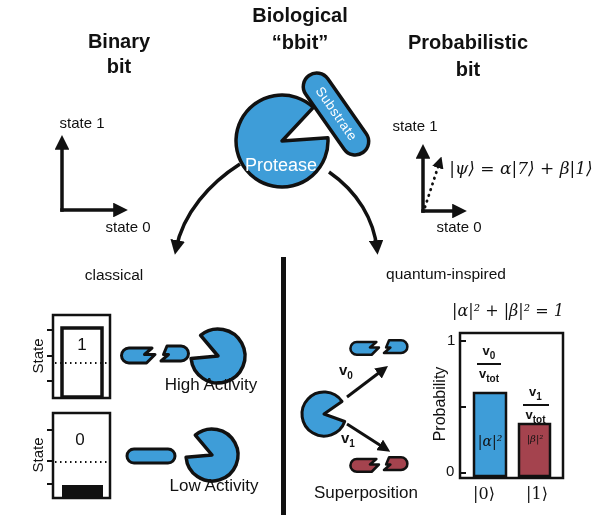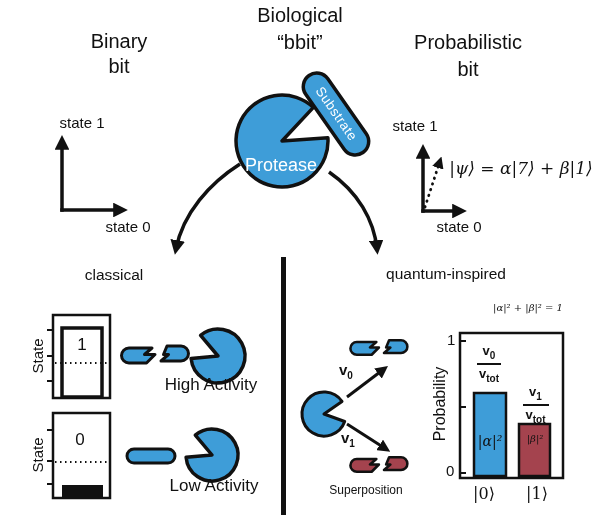--- a/index.html
+++ b/index.html
@@ -2,21 +2,21 @@
 <html style="--blue: #3E9DD8; --red: #A4434E;"><head>
 <meta charset="utf-8">
 <style>
   html,body{margin:0;padding:0;background:#fff;}
   #stage{
     position:relative;width:602px;height:530px;background:#fff;overflow:hidden;
     font-family:"Liberation Sans",sans-serif;color:#111;
   }
   .txt{position:absolute;white-space:nowrap;line-height:1.05;}
   .ctr{transform:translateX(-50%);}
-  .title{font-size:20px;}
+  .title{font-size:20px;font-weight:bold;}
   .axis-lbl{font-size:15px;}
   .branch-lbl{font-size:15.5px;}
   .white{color:#fff;}
   .serif-math{font-family:"DejaVu Serif","DejaVu Sans",serif;font-style:italic;}
   .rot-left{transform:translate(-50%,-50%) rotate(-90deg);}
   .activity{font-size:17px;}
   .digit{font-size:17px;transform:translateX(-50%);}
   .vlabel{font-size:15px;font-weight:bold;}
   .vlabel sub,.frac sub{font-size:10px;}
   .frac{position:absolute;text-align:center;font-weight:bold;font-size:13px;line-height:1;}
@@ -125,23 +125,23 @@
 
   <div class="txt axis-lbl rot-left" style="left:38px;top:356px">State</div>
   <div class="txt axis-lbl rot-left" style="left:38px;top:455px">State</div>
   <div class="txt digit" style="left:82px;top:336px">1</div>
   <div class="txt digit" style="left:80px;top:431px">0</div>
   <div class="txt activity ctr" style="left:214px;top:477px">Low Activity</div>
   <div class="txt activity ctr" style="left:211px;top:376px">High Activity</div>
 
   <div class="txt vlabel" style="left:339px;top:362px"><span>v</span><sub>0</sub></div>
   <div class="txt vlabel" style="left:341px;top:430px"><span>v</span><sub>1</sub></div>
-  <div class="txt ctr" style="left:366px;top:484px;font-size:12px">Superposition</div>
+  <div class="txt ctr" style="left:366px;top:484px;font-size:17px">Superposition</div>
 
-  <div class="txt serif-math ctr" style="left:528px;top:303px;font-size:10px">|α|² + |β|² = 1</div>
+  <div class="txt serif-math ctr" style="left:508px;top:303px;font-size:16px">|α|² + |β|² = 1</div>
   <div class="txt rot-left" style="left:440px;top:404px;font-size:16px">Probability</div>
   <div class="txt" style="left:447px;top:332px;font-size:15px">1</div>
   <div class="txt" style="left:446px;top:463px;font-size:15px">0</div>
 
   <div class="frac" style="left:475px;top:344px;width:28px">
     <div><span>v</span><sub>0</sub></div>
     <div class="bar-line" style="width:24px"></div>
     <div><span>v</span><sub>tot</sub></div>
   </div>
   <div class="frac" style="left:520px;top:385px;width:31px">

